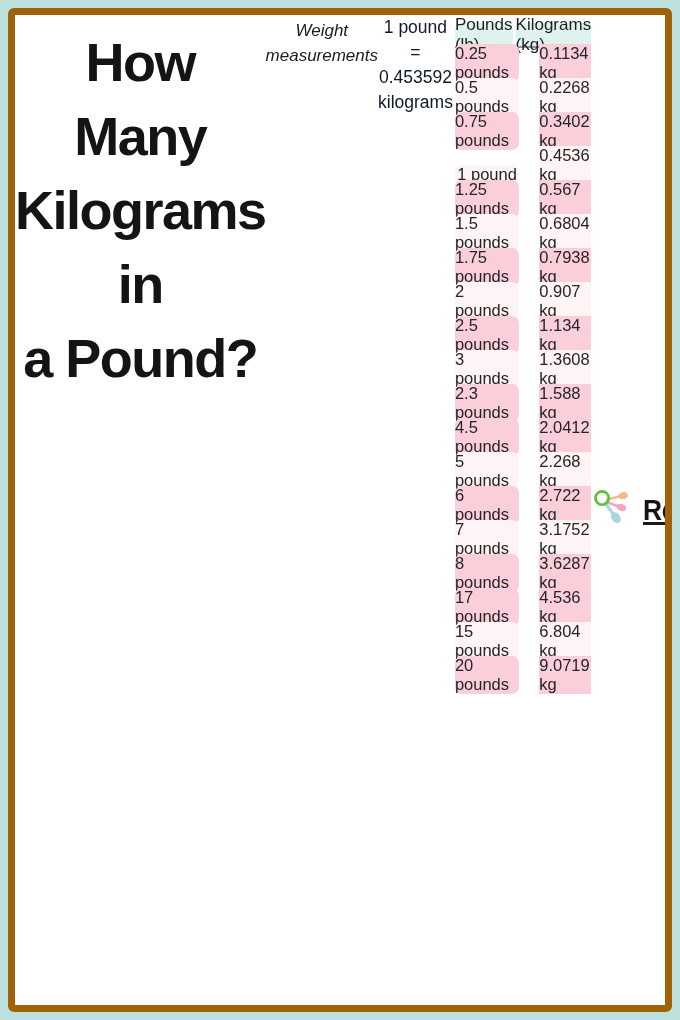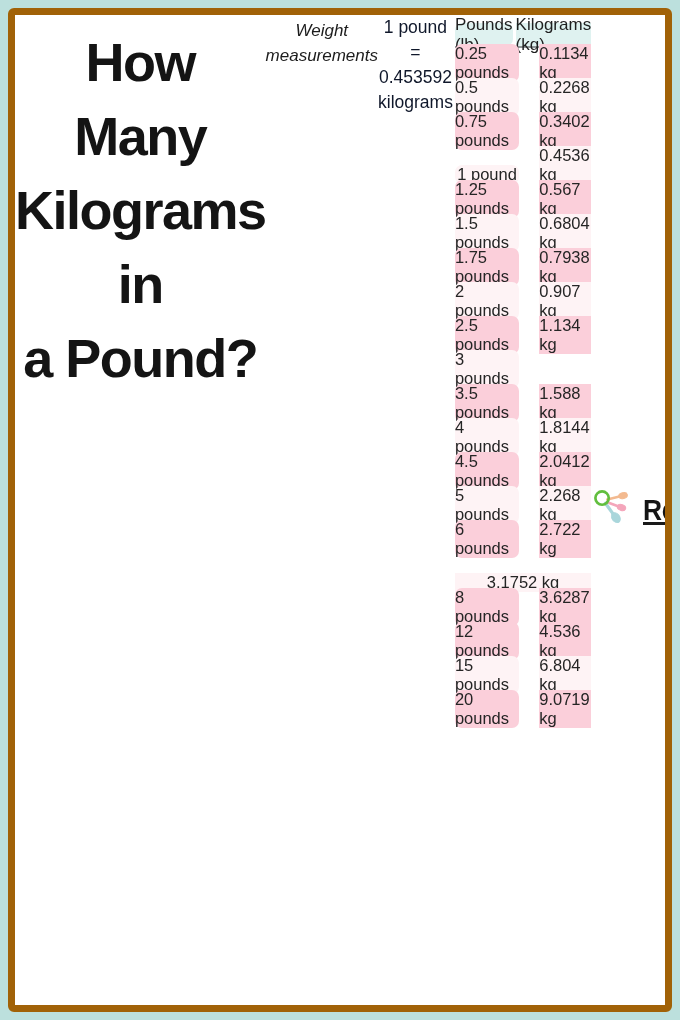--- a/index.html
+++ b/index.html
@@ -161,59 +161,57 @@
     <div class="td col-r">0.907 kg</div>
   </div>
 
   <div class="tr pink">
     <div class="td col-l">2.5 pounds</div>
     <div class="td col-r">1.134 kg</div>
   </div>
 
   <div class="tr light">
     <div class="td col-l">3 pounds</div>
-  </div>
-
-  <div class="tr pink">
-    <div class="td col-l">3.5 pounds</div>
+    <div class="td col-r">1.3608 kg</div>
+  </div>
+
+  <div class="tr pink">
+    <div class="td col-l">2.3 pounds</div>
     <div class="td col-r">1.588 kg</div>
   </div>
 
-  <div class="tr light">
-    <div class="td col-l">4 pounds</div>
-    <div class="td col-r">1.8144 kg</div>
-  </div>
 
   <div class="tr pink">
     <div class="td col-l">4.5 pounds</div>
     <div class="td col-r">2.0412 kg</div>
   </div>
 
   <div class="tr light">
     <div class="td col-l">5 pounds</div>
     <div class="td col-r">2.268 kg</div>
   </div>
 
   <div class="tr pink">
     <div class="td col-l">6 pounds</div>
     <div class="td col-r">2.722 kg</div>
   </div>
 
   <div class="tr light">
+    <div class="td col-l">7 pounds</div>
     <div class="td col-r">3.1752 kg</div>
   </div>
 
   <div class="tr pink">
     <div class="td col-l">8 pounds</div>
     <div class="td col-r">3.6287 kg</div>
   </div>
 
 
   <div class="tr pink">
-    <div class="td col-l">12 pounds</div>
+    <div class="td col-l">17 pounds</div>
     <div class="td col-r">4.536 kg</div>
   </div>
 
   <div class="tr light">
     <div class="td col-l">15 pounds</div>
     <div class="td col-r">6.804 kg</div>
   </div>
 
   <div class="tr pink">
     <div class="td col-l">20 pounds</div>

